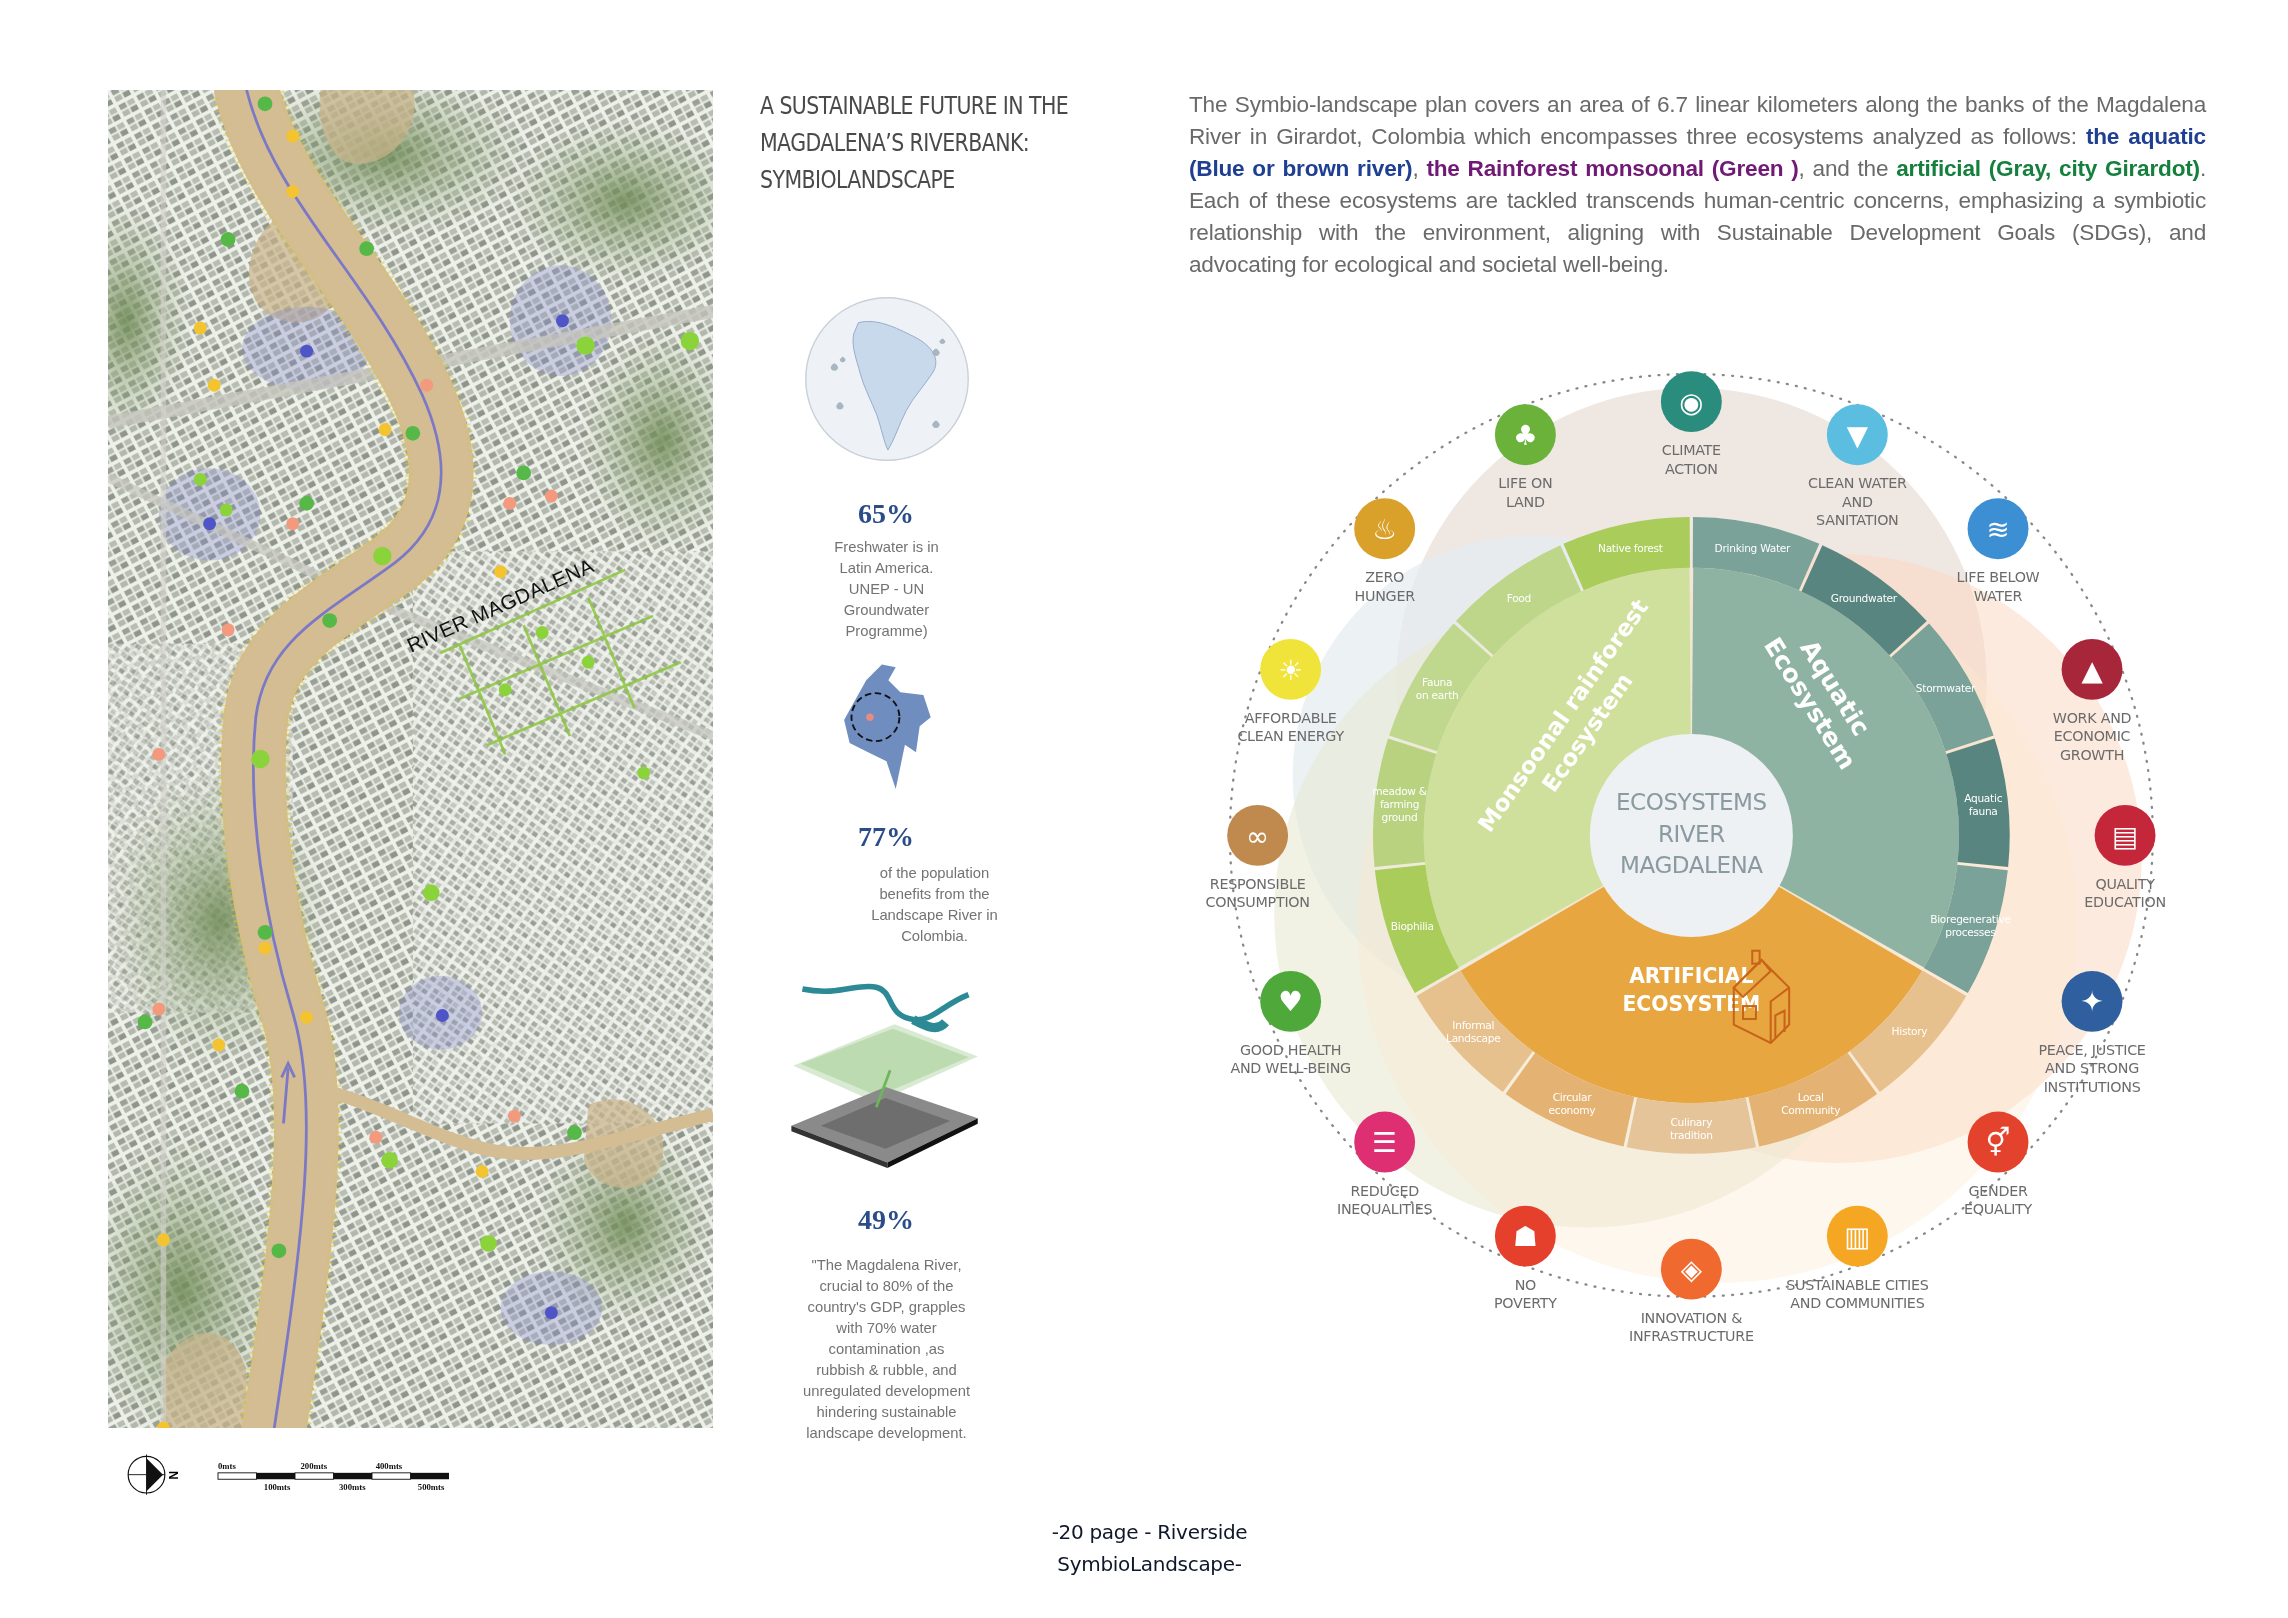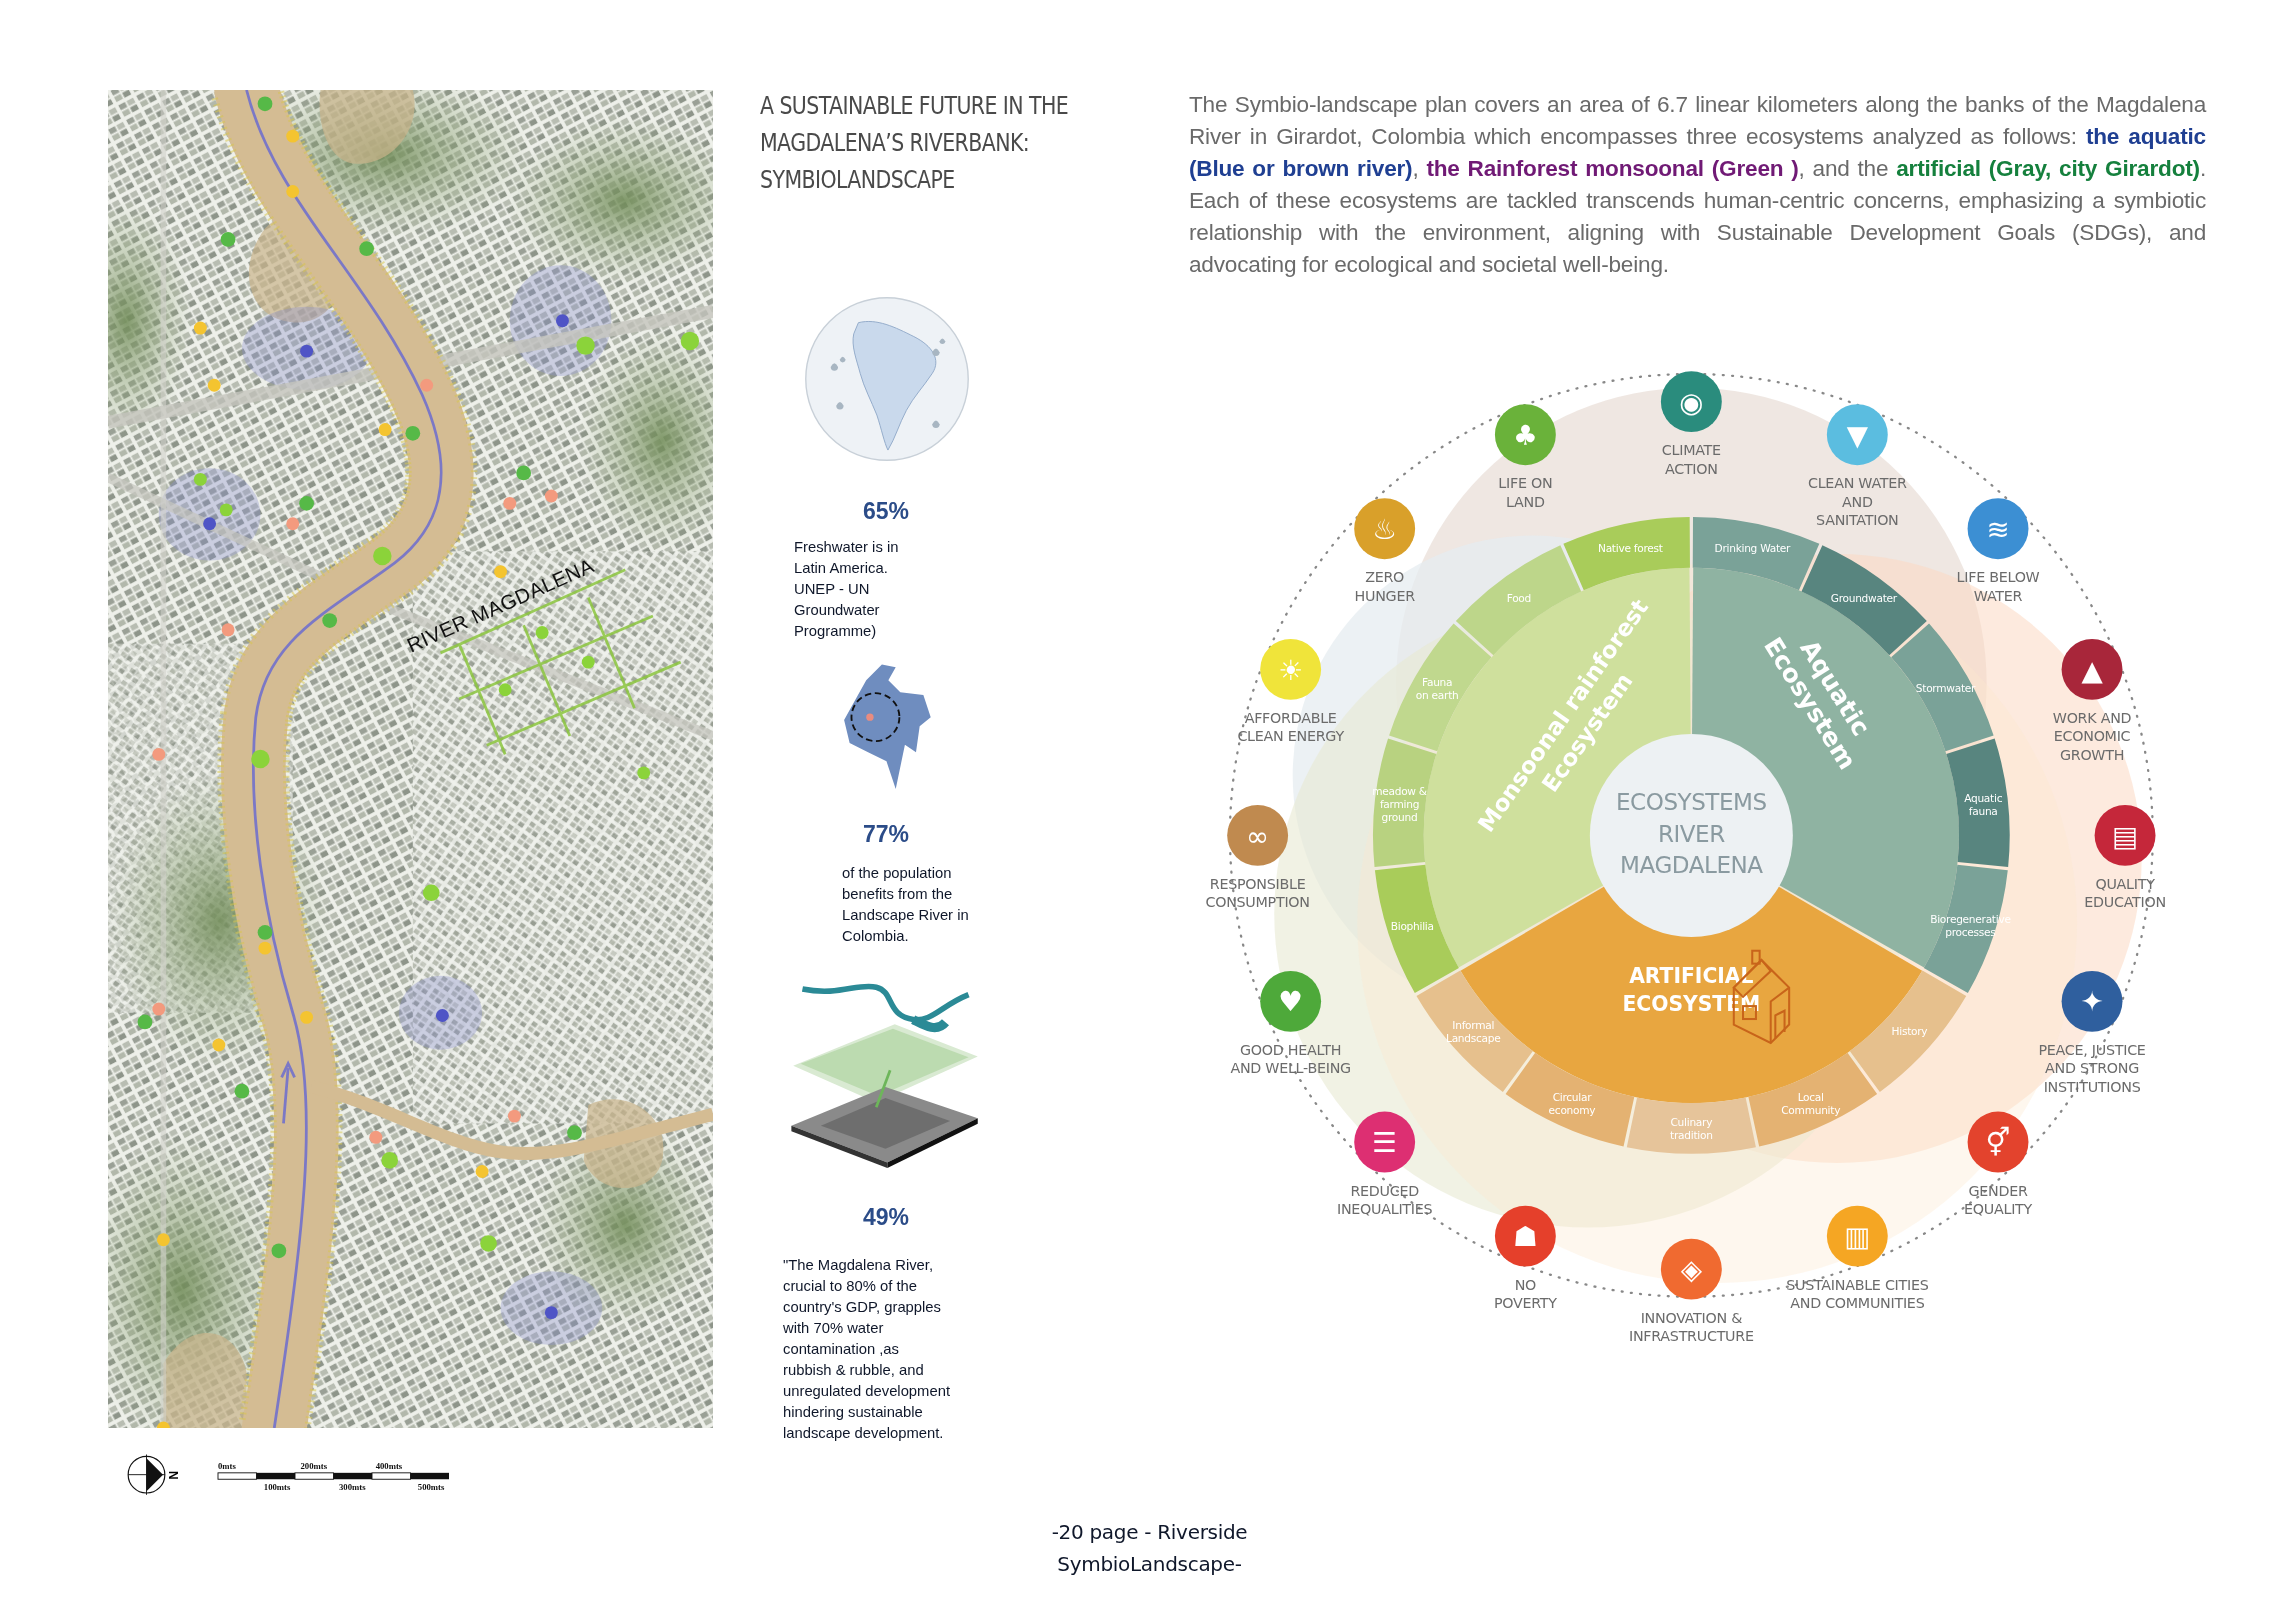--- a/index.html
+++ b/index.html
@@ -16,22 +16,22 @@
   #scalebar { left:125px; top:1449px; width:351px; height:55px; }
   .sb-txt { font-family:"Liberation Serif", serif; font-weight:bold; font-size:9.5px; fill:#111; }
 
   
   #title { left:760px; top:87px; width:388px; font-family:"DejaVu Sans", sans-serif;
            font-size:25px; line-height:37px; color:#4a4a4a; letter-spacing:-0.7px;
            transform:scaleX(0.82); transform-origin:left top; width:480px; }
   #title div { white-space:nowrap; }
 
   
-  .stat-num { width:240px; left:766px; text-align:center; font-weight:bold; font-size:23px; color:#2b4c88; }
-  .stat-txt { width:185px; text-align:left; font-size:14.8px; line-height:21px; color:#0f172a; }
+  .stat-num { width:240px; left:766px; text-align:center; font-weight:bold; font-size:28px; color:#2b4c88;font-family:Liberation Serif, serif; }
+  .stat-txt { width:185px; text-align:center; font-size:14.8px; line-height:21px; color:#737373; }
 
   
   #para { left:1189px; top:89px; width:1017px; font-family:"Liberation Sans", sans-serif;
           font-size:22.6px; line-height:32px; color:#6a6a6a; text-align:justify; letter-spacing:-0.2px; }
   .hl-blue { color:#1f3f92; font-weight:bold; }
   .hl-green { color:#701a75; font-weight:bold; }
   .hl-orange { color:#15803d; font-weight:bold; }
 
   
   #diagram { left:1154px; top:314px; width:1071px; height:1052px; }

